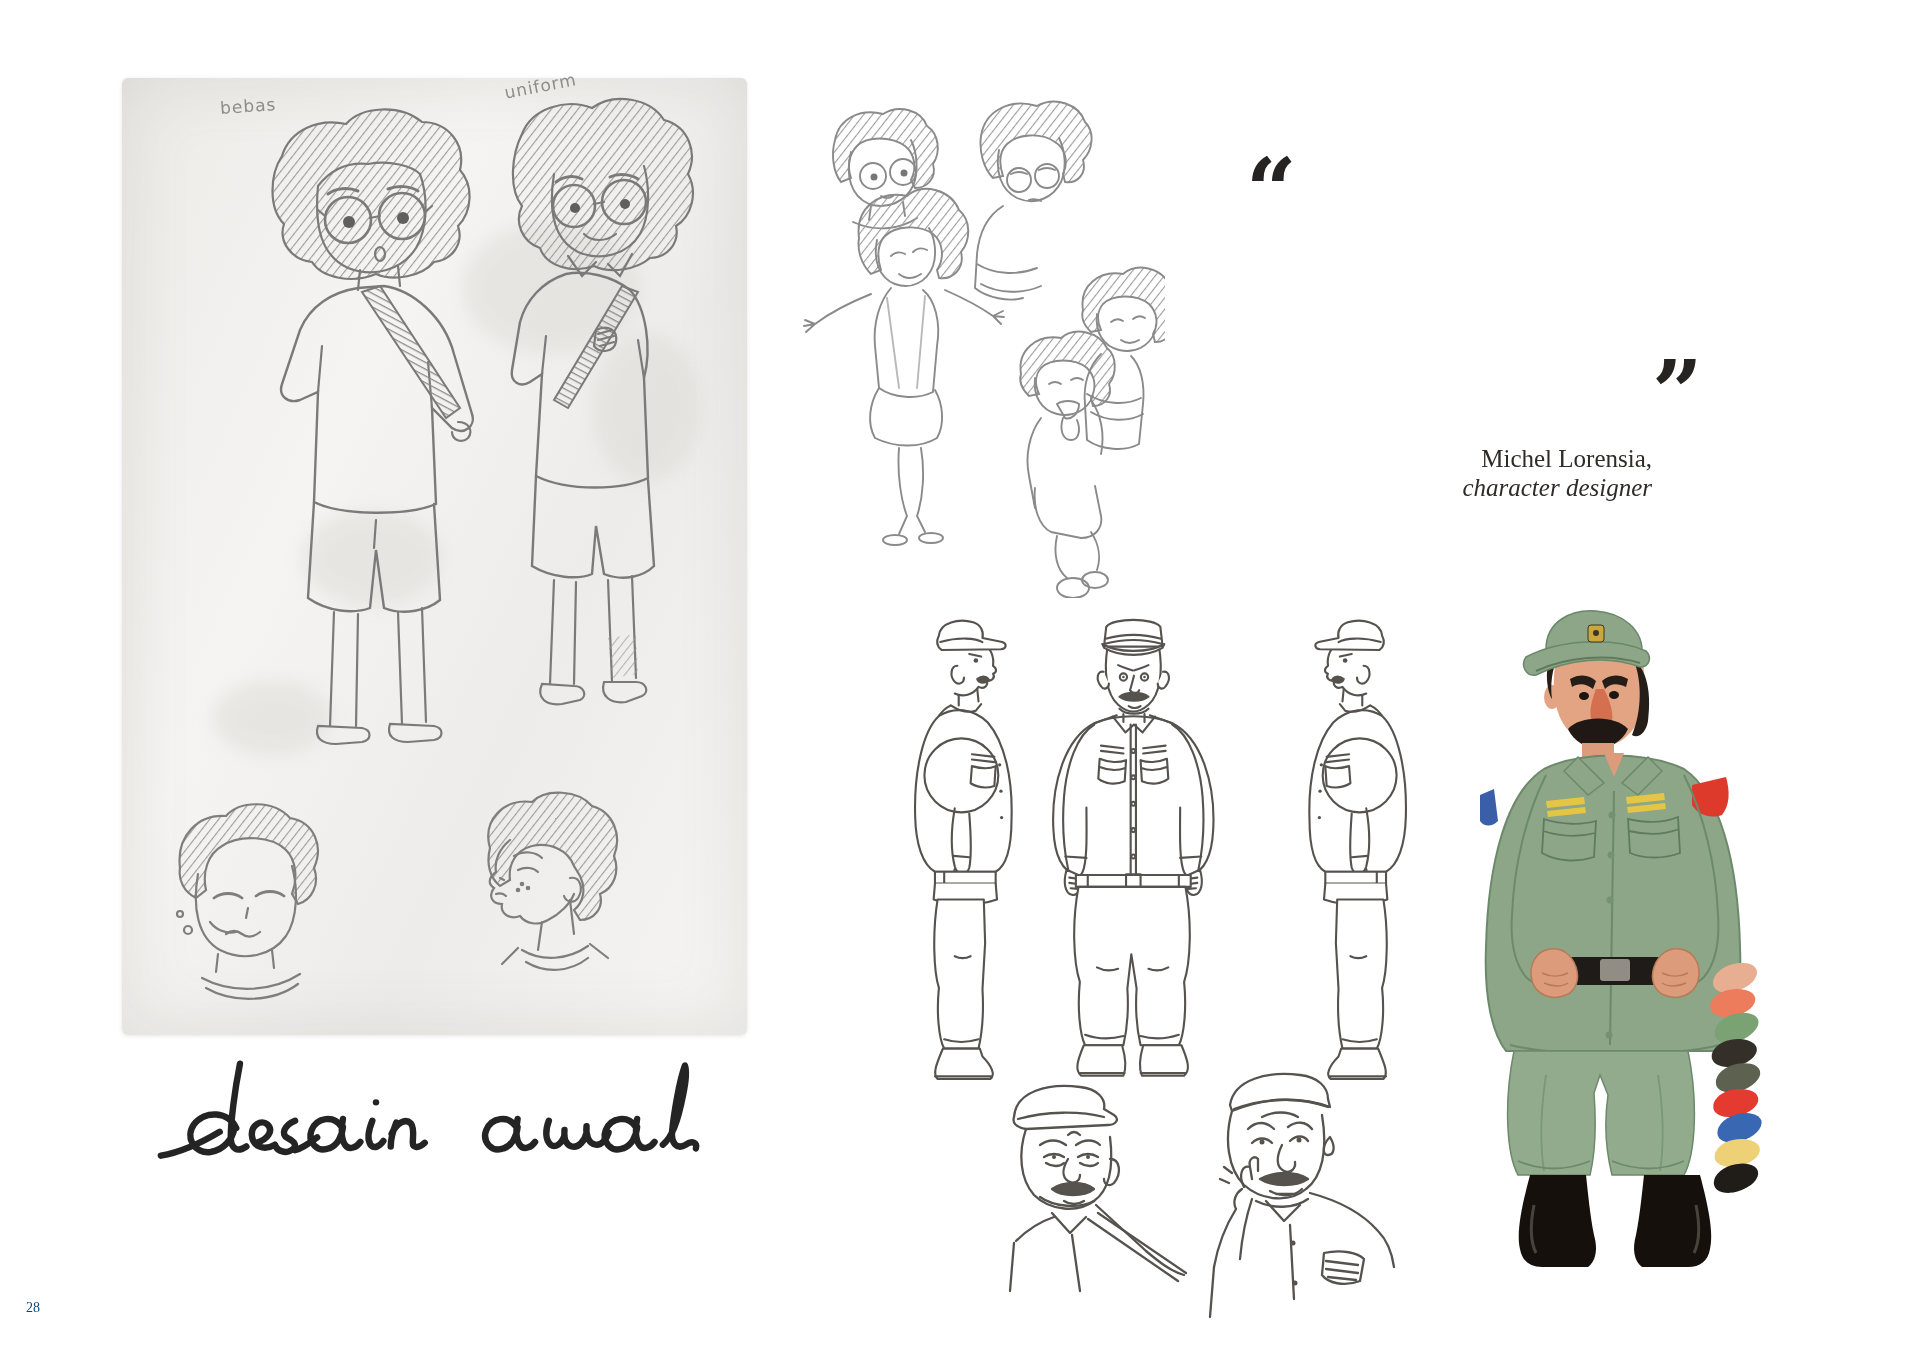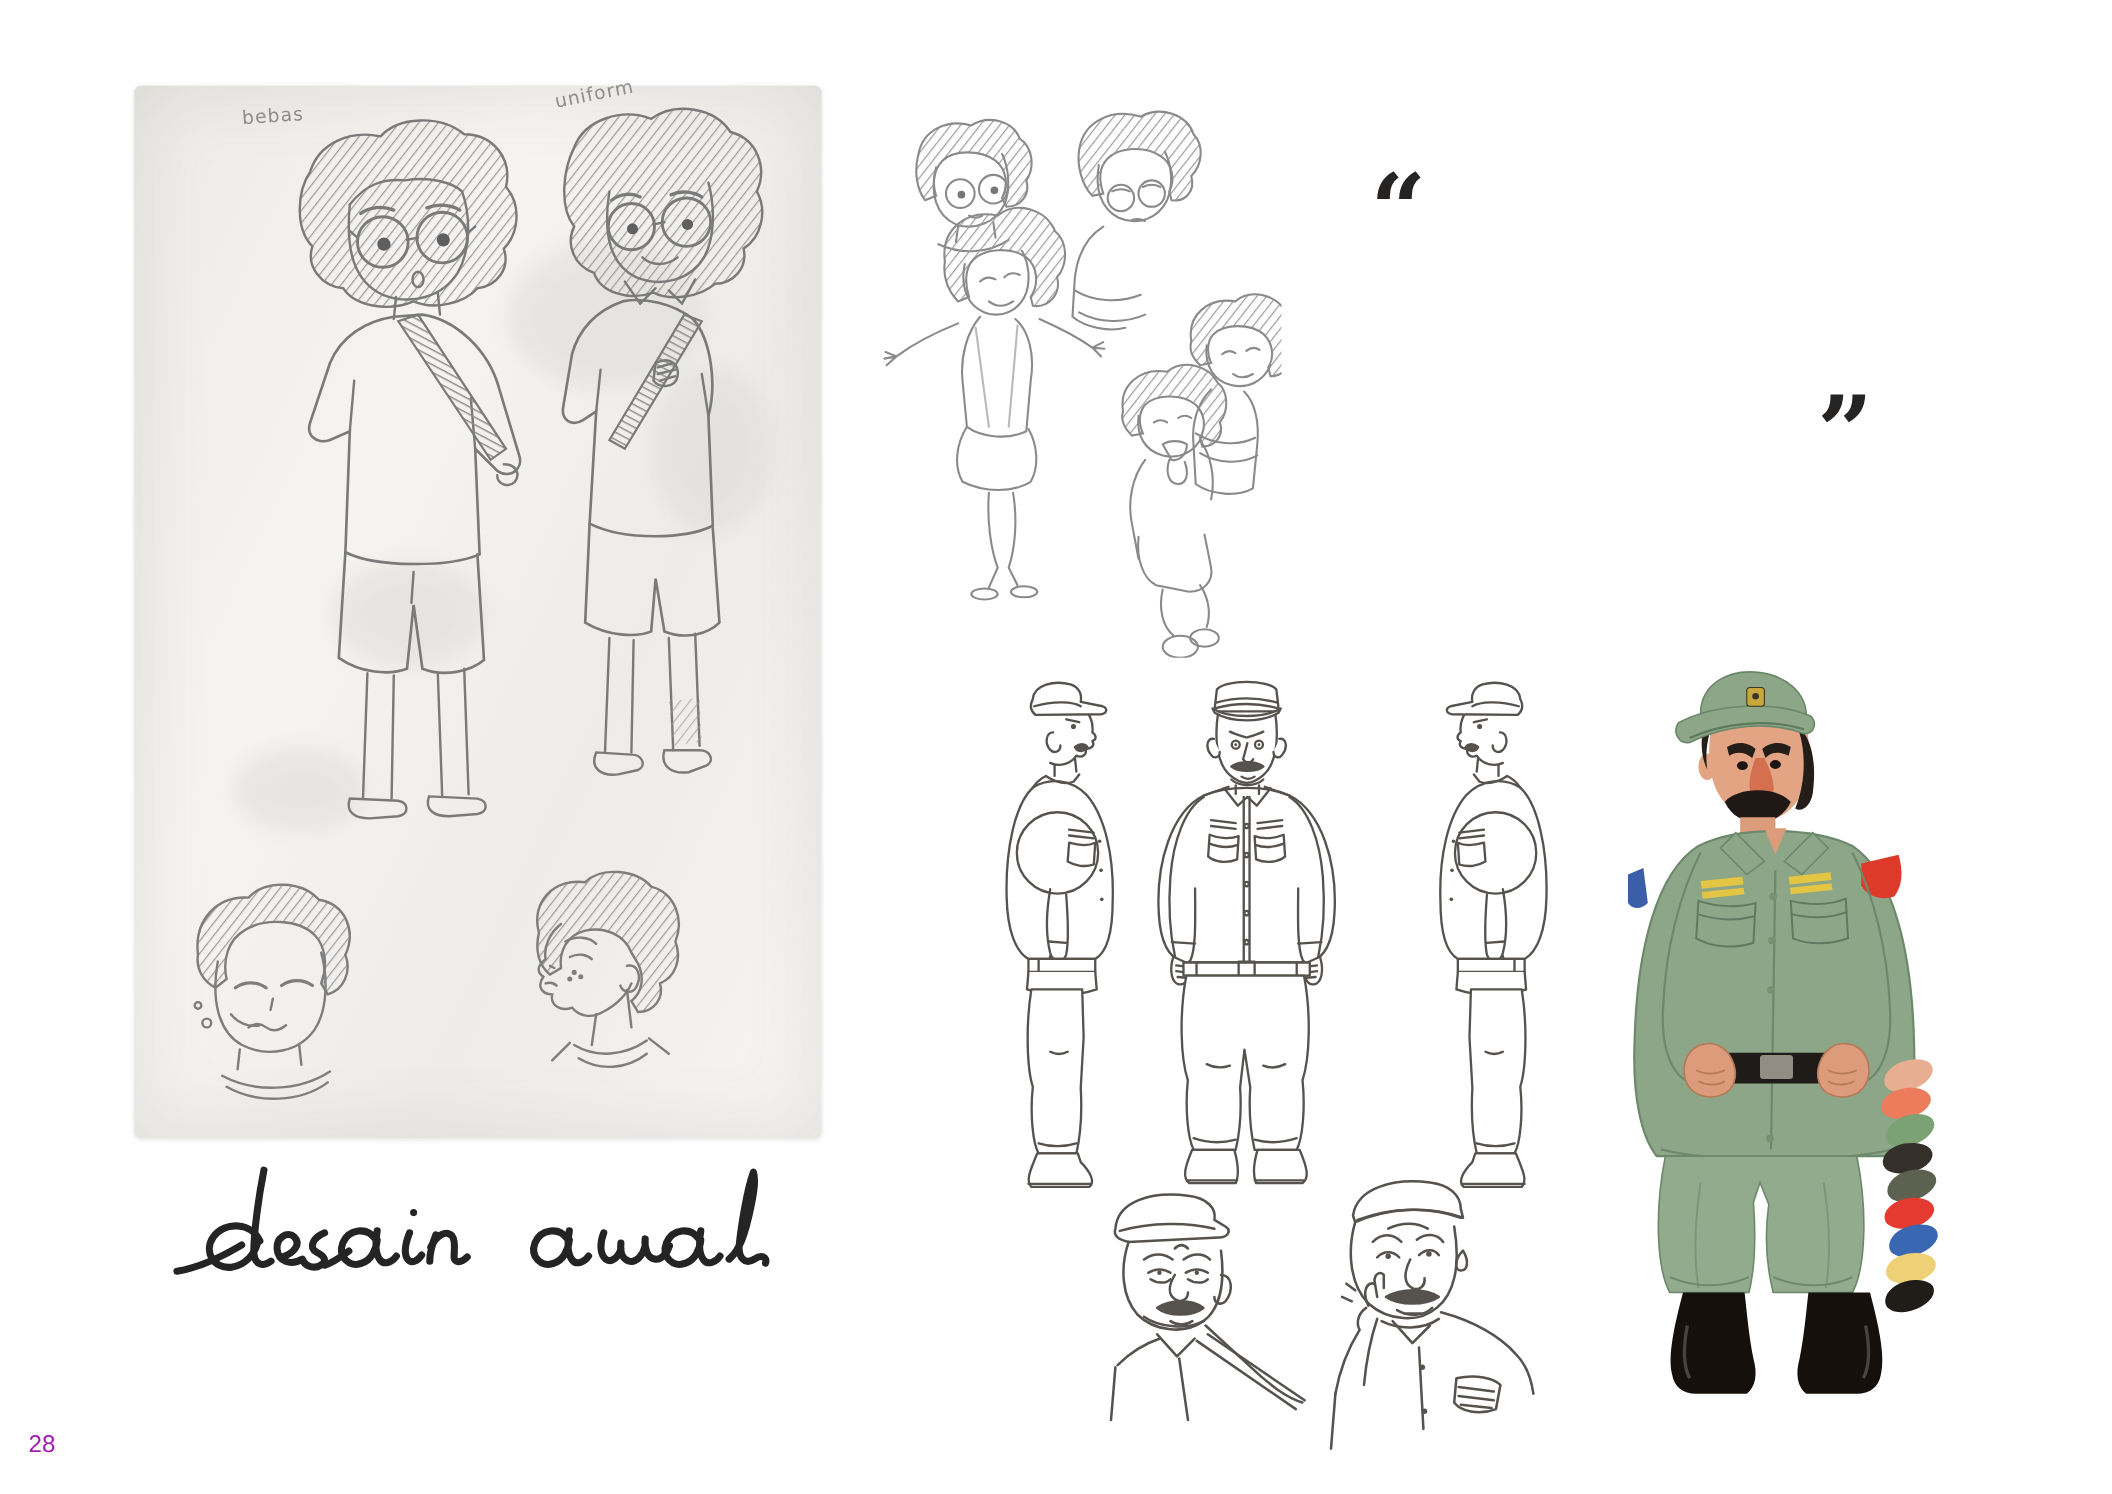--- a/index.html
+++ b/index.html
@@ -33,22 +33,22 @@
   .swatch:nth-child(1){transform:translateX(7px) rotate(-14deg);}
   .swatch:nth-child(2){transform:translateX(3px) rotate(-7deg);}
   .swatch:nth-child(3){transform:translateX(5px) rotate(-15deg);}
   .swatch:nth-child(4){transform:translateX(1px) rotate(-6deg);}
   .swatch:nth-child(5){transform:translateX(3px) rotate(-12deg);}
   .swatch:nth-child(6){transform:translateX(-1px) rotate(-7deg);}
   .swatch:nth-child(7){transform:translateX(1px) rotate(-13deg);}
   .swatch:nth-child(8){transform:translateX(-3px) rotate(-6deg);}
   .swatch:nth-child(9){transform:translateX(-6px) rotate(-12deg);}
 
-  .page-number{left:26px;top:1300px;font-family:Liberation Sans, sans-serif;
-    font-size:22px;color:#a21caf;}
+  .page-number{left:26px;top:1300px;font-family:Liberation Serif, serif;
+    font-size:14px;color:#0c4a6e;}
 
   .sr-only{position:absolute;width:1px;height:1px;overflow:hidden;clip:rect(0 0 0 0);white-space:nowrap;}
 </style>
 </head>
 <body>
 
 <div class="page">
 
   <div class="abs sketch-paper">
     <span class="paper-label label-left">bebas</span>
@@ -211,20 +211,24 @@
         <path d="M400,84 C392,72 374,74 368,88 C363,101 374,113 387,108 C396,105 401,95 402,85 M402,76 C400,88 400,99 405,105 C409,110 417,107 421,101"></path>
         <path d="M436,78 C432,88 432,99 438,104 C443,108 450,103 453,94 M453,88 C452,96 454,104 461,106 C468,108 475,100 477,91 M477,84 C476,93 479,103 487,104 C493,105 499,98 501,91"></path>
         <path d="M530,84 C522,72 504,74 498,88 C493,101 504,113 517,108 C526,105 531,95 532,85 M532,76 C530,88 530,99 535,105 C539,110 547,107 551,101"></path>
         <path d="M560,104 C570,96 576,80 582,50 C585,36 586,24 584,18 C578,34 572,70 570,90 C569,102 575,110 585,104 C592,99 598,102 596,108"></path>
       </g>
     </svg>
   </div>
 
   <span class="abs quote-open">“</span>
   <span class="abs quote-close">”</span>
+  <div class="abs attribution">
+    <div>Michel Lorensia,</div>
+    <div class="role">character designer</div>
+  </div>
 
   <svg class="abs" style="left:878px;top:605px;" width="560" height="745" viewBox="0 0 560 745">
     <defs>
       <g id="gprof" stroke="#56524d" stroke-width="3.2" fill="#ffffff" stroke-linecap="round" stroke-linejoin="round">
         <path d="M62,156 C38,178 24,240 26,308 C27,352 38,382 56,392 L148,392 C166,382 172,352 172,312 C174,252 162,196 136,166 C114,144 84,142 62,156 Z"></path>
         <circle cx="96" cy="246" r="56" fill="none"></circle>
         <path d="M86,296 C80,330 80,360 86,384 C90,398 104,398 108,386 C112,366 110,330 108,304" fill="none"></path>
         <path d="M84,368 L108,370 M86,388 C82,404 86,416 94,418 C102,418 106,406 104,394" fill="none"></path>
         <path d="M112,232 C126,236 140,236 148,232 L146,262 C134,266 120,264 110,258 Z" fill="none"></path>
         <path d="M112,222 L146,226 M112,214 L146,218" fill="none"></path>

